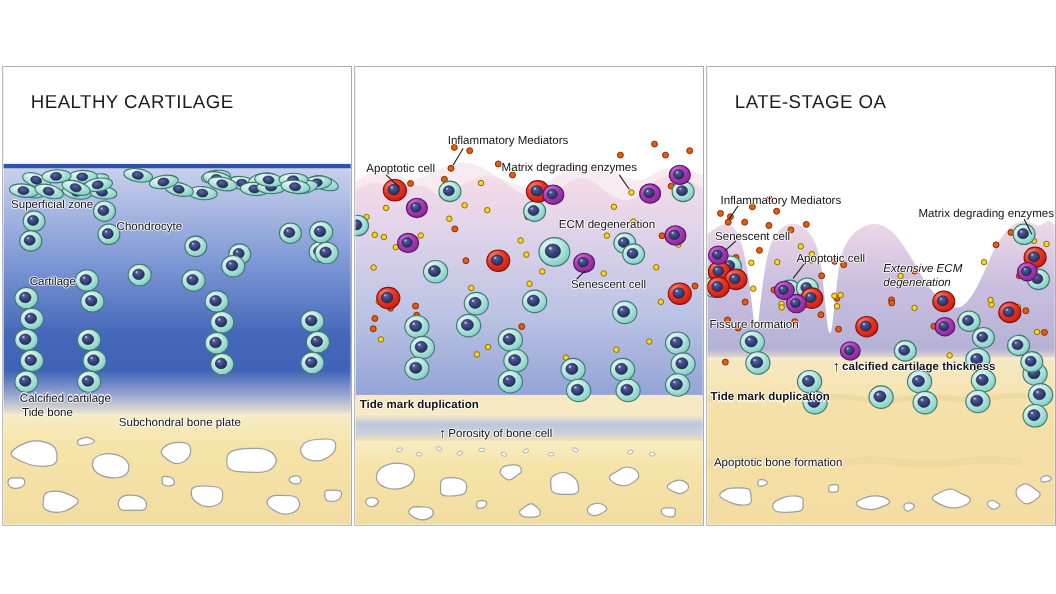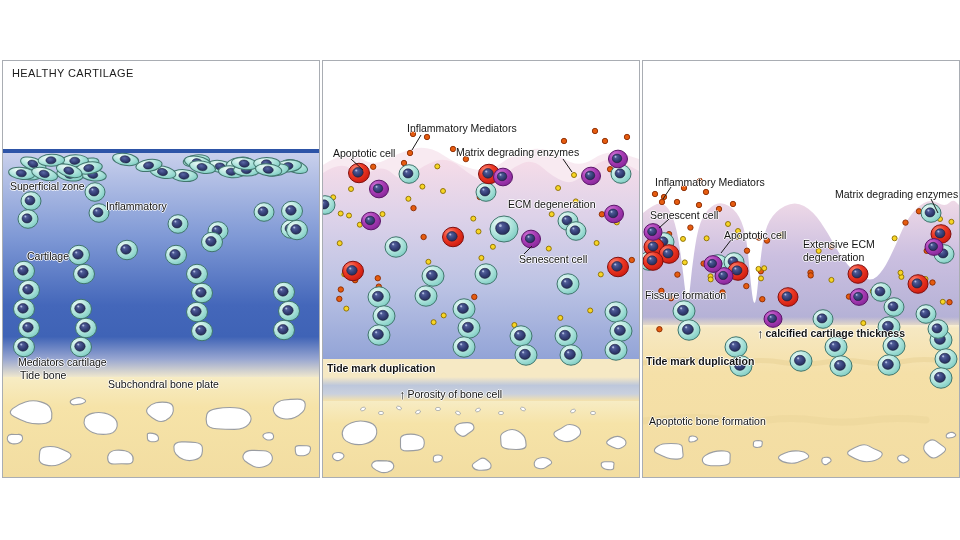--- a/index.html
+++ b/index.html
@@ -1,26 +1,26 @@
 <!DOCTYPE html>
 <html><head>
 <meta charset="utf-8">
 <style>
   html,body{margin:0;padding:0;background:#fff;}
   .canvas{position:relative;width:960px;height:540px;background:#fff;overflow:hidden;
           font-family:"Liberation Sans",sans-serif;}
   .panel{position:absolute;top:60px;width:316px;height:416px;border:1px solid #a9adb3;
          background:#fff;overflow:hidden;}
   .panel svg{position:absolute;left:0;top:0;}
-  .ptitle{position:absolute;left:9px;top:6px;margin:0;font-size:11px;font-weight:500;
+  .ptitle{position:absolute;left:9px;top:6px;margin:16px;font-size:17px;font-weight:500;
           letter-spacing:.4px;color:#1c1c1c;white-space:nowrap;}
   .lbl{position:absolute;font-size:10.5px;line-height:12.5px;color:#141414;white-space:nowrap;
        text-shadow:-1px 0 0 rgba(255,255,255,.85),1px 0 0 rgba(255,255,255,.85),
                    0 -1px 0 rgba(255,255,255,.85),0 1px 0 rgba(255,255,255,.85);}
-  .lbl.wrap{white-space:normal;}
+  .lbl.wrap{white-space:normal;font-style:italic;}
   .lbl.semi{font-weight:600;text-align:right;}
   .ar{font-weight:700;font-size:13px;vertical-align:-1px;padding-right:2px;}
 </style>
 </head>
 <body>
 
 <svg width="0" height="0" style="position:absolute">
 <defs>
   <linearGradient id="gCart1" x1="0" y1="0" x2="0" y2="1">
     <stop offset="0" stop-color="#c9d0ec"></stop>
@@ -369,23 +369,23 @@
           <circle cx="-2.73" cy="-2.52" r="1.05" fill="#b9c4e6" opacity="0.9"></circle>
         </g>
         <g transform="translate(209,181)">
           <ellipse rx="10.5" ry="9.765" fill="url(#gTeal)" stroke="#41756d" stroke-width="1"></ellipse>
           <ellipse cx="-1.05" cy="-0.63" rx="5.25" ry="4.83" fill="url(#gNuc)" stroke="#12172f" stroke-width="0.5"></ellipse>
           <circle cx="-2.73" cy="-2.52" r="1.05" fill="#b9c4e6" opacity="0.9"></circle>
         </g>
       </svg>
     <h2 class="ptitle">HEALTHY CARTILAGE</h2>
     <div class="lbl" style="left:7px;top:119px">Superficial zone</div>
-    <div class="lbl" style="left:103px;top:139px">Inflammatory</div>
+    <div class="lbl" style="left:103px;top:139px">Chondrocyte</div>
     <div class="lbl" style="left:24px;top:189px">Cartilage</div>
-    <div class="lbl" style="left:15px;top:295px">Mediators cartilage</div>
+    <div class="lbl" style="left:15px;top:295px">Calcified cartilage</div>
     <div class="lbl" style="left:17px;top:308px">Tide bone</div>
     <div class="lbl" style="left:105px;top:317px">Subchondral bone plate</div>
   </section>
 
   <section class="panel" style="left:322px">
     <svg id="art1" width="316" height="416" viewBox="0 0 316 416">
         <rect width="316" height="416" fill="#fff"></rect>
         <path d="M0,104 Q25,88 37.5,97.0 Q50,106 62.5,99.0 Q75,92 90.0,88.0 Q105,84 120.0,94.0 Q135,104 150.0,108.0 Q165,112 180.0,101.0 Q195,90 210.0,88.0 Q225,86 240.0,97.0 Q255,108 270.0,98.0 Q285,88 300.5,93.0 L316,98 L316,150 L0,150 Z" fill="#f4dce8" opacity="0.6"></path>
         <path d="M0,112 Q18,100 28.0,108.0 Q38,116 49.0,110.0 Q60,104 70.0,113.0 Q80,122 90.0,113.0 Q100,104 112.5,100.0 Q125,96 137.5,106.0 Q150,116 160.0,120.0 Q170,124 180.0,115.0 Q190,106 200.0,102.0 Q210,98 220.0,107.0 Q230,116 240.0,120.0 Q250,124 260.0,114.0 Q270,104 280.0,100.0 Q290,96 303.0,103.0 L316,110 L316,302 L0,302 Z" fill="url(#gCart2)" opacity="1"></path>
         <rect y="298" width="316" height="18" fill="#f6e9c4"></rect>
@@ -941,20 +941,21 @@
         <g transform="translate(70,203)">
           <ellipse rx="9" ry="8.370000000000001" fill="url(#gPur)" stroke="#5a1468" stroke-width="1"></ellipse>
           <ellipse cx="-0.9" cy="-0.54" rx="4.5" ry="4.140000000000001" fill="url(#gNuc)" stroke="#12172f" stroke-width="0.5"></ellipse>
           <circle cx="-2.34" cy="-2.16" r="0.9" fill="#b9c4e6" opacity="0.9"></circle>
         </g>
         <line x1="28" y1="126" x2="20" y2="138" stroke="#1a1a1a" stroke-width="1"></line>
         <line x1="26" y1="158" x2="16" y2="167" stroke="#1a1a1a" stroke-width="1"></line>
         <line x1="88" y1="179" x2="78" y2="192" stroke="#1a1a1a" stroke-width="1"></line>
         <line x1="288" y1="138" x2="295" y2="152" stroke="#1a1a1a" stroke-width="1"></line>
       </svg>
+    <h2 class="ptitle">LATE-STAGE OA</h2>
     <div class="lbl" style="left:12px;top:115px">Inflammatory Mediators</div>
     <div class="lbl" style="left:7px;top:148px">Senescent cell</div>
     <div class="lbl" style="left:81px;top:168px">Apoptotic cell</div>
     <div class="lbl wrap" style="left:160px;top:177px;width:108px">Extensive ECM degeneration</div>
     <div class="lbl" style="left:192px;top:127px">Matrix degrading enzymes</div>
     <div class="lbl" style="left:2px;top:228px">Fissure formation</div>
     <div class="lbl semi" style="left:114px;top:266px"><span class="ar">↑</span><span>calcified cartilage thickness</span></div>
     <div class="lbl semi" style="left:3px;top:294px">Tide mark duplication</div>
     <div class="lbl" style="left:6px;top:354px">Apoptotic bone formation</div>
   </section>

